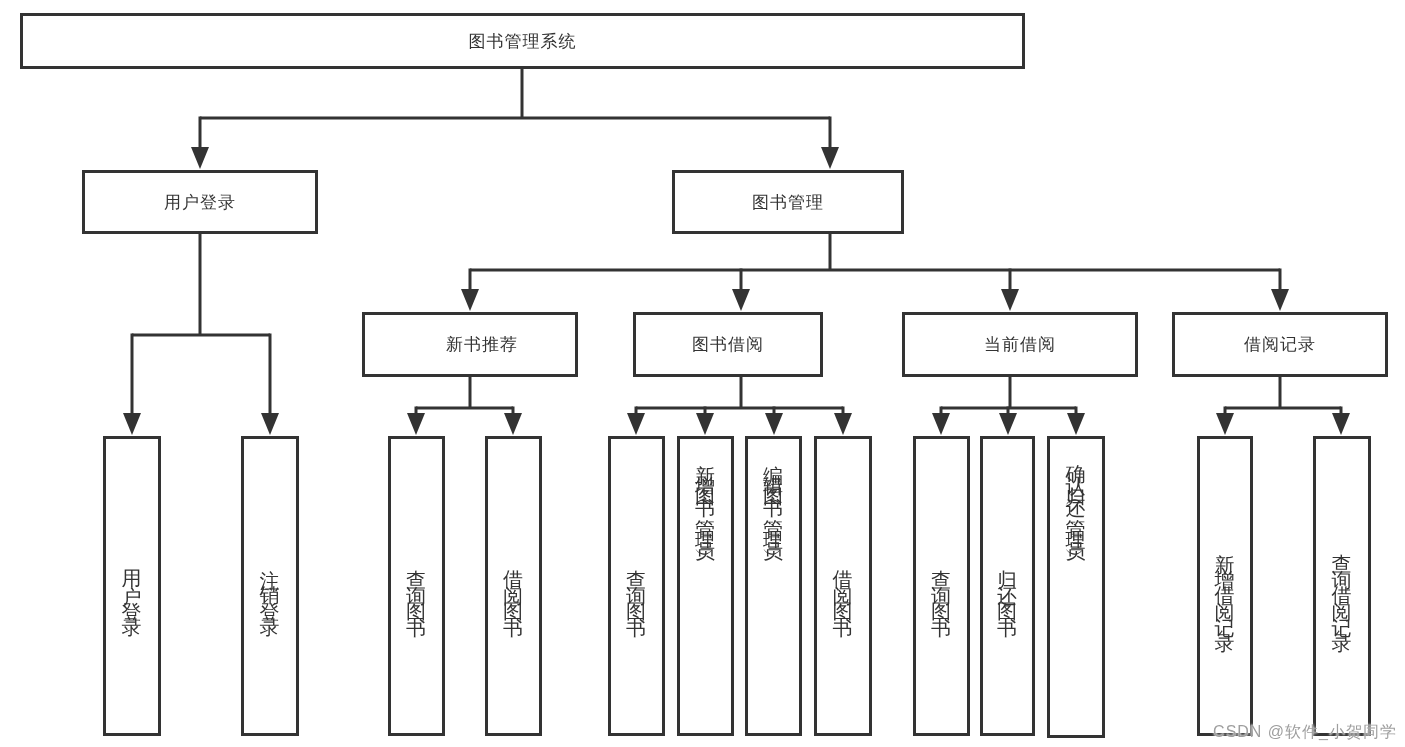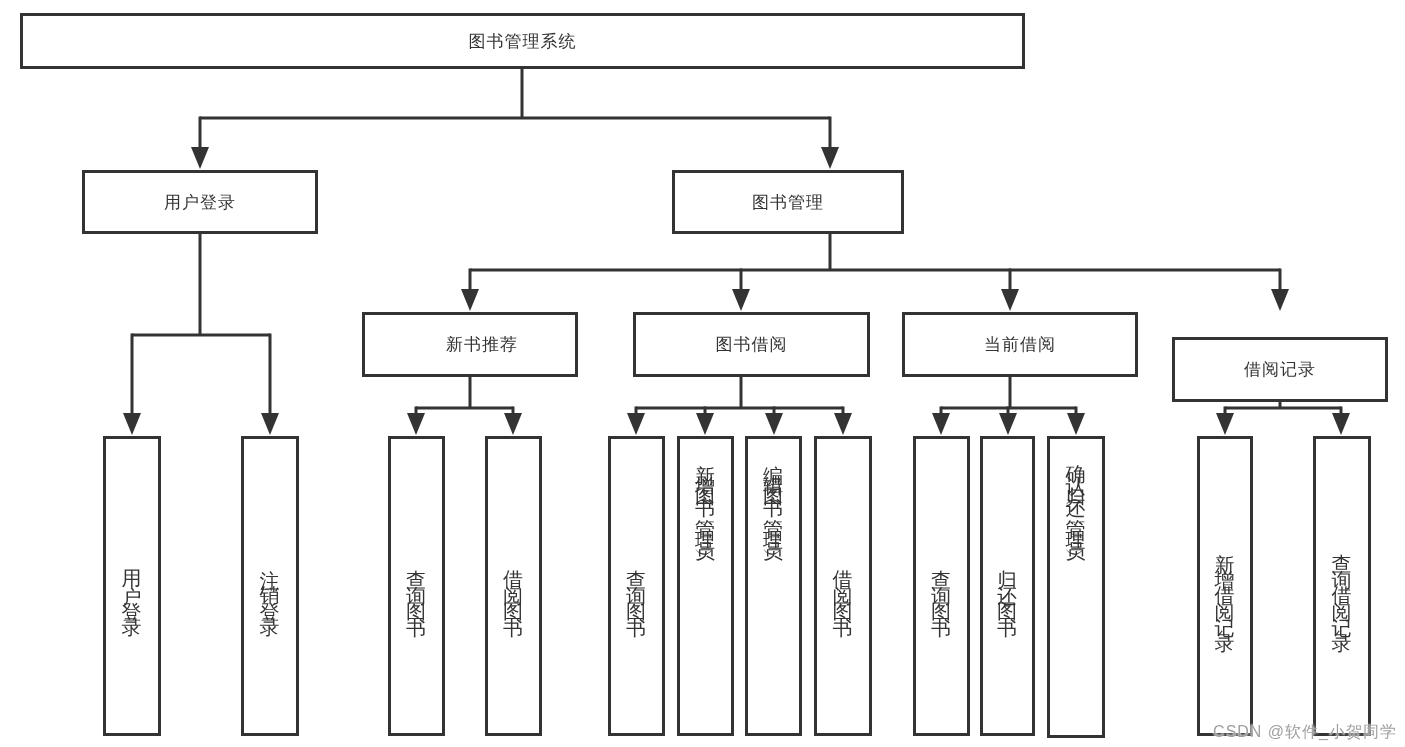--- a/index.html
+++ b/index.html
@@ -33,23 +33,23 @@
   .vlong{
     letter-spacing:11px;
     justify-content:flex-start;
     padding-top:10px;
   }
   
   #n-root{left:20px;top:13px;width:1005px;height:56px;}
   #n-user-login{left:82px;top:170px;width:236px;height:64px;}
   #n-book-mgmt{left:672px;top:170px;width:232px;height:64px;}
   #n-new-book{left:362px;top:312px;width:216px;height:65px;padding-left:24px;}
-  #n-book-borrow{left:633px;top:312px;width:237px;height:65px;}
+  #n-book-borrow{left:633px;top:312px;width:190px;height:65px;}
   #n-current-borrow{left:902px;top:312px;width:236px;height:65px;}
-  #n-borrow-records{left:1172px;top:312px;width:216px;height:65px;margin-top:25px;}
+  #n-borrow-records{left:1172px;top:312px;width:216px;height:65px;}
   #n-leaf-user-login{left:103px;top:436px;width:58px;height:300px;}
   #n-leaf-logout{left:241px;top:436px;width:58px;height:300px;}
   #n-leaf-nb-query{left:388px;top:436px;width:57px;height:300px;}
   #n-leaf-nb-borrow{left:485px;top:436px;width:57px;height:300px;}
   #n-leaf-bb-query{left:608px;top:436px;width:57px;height:300px;}
   #n-leaf-bb-add{left:677px;top:436px;width:57px;height:300px;}
   #n-leaf-bb-edit{left:745px;top:436px;width:57px;height:300px;}
   #n-leaf-bb-borrow{left:814px;top:436px;width:58px;height:300px;}
   #n-leaf-cb-query{left:913px;top:436px;width:57px;height:300px;}
   #n-leaf-cb-return{left:980px;top:436px;width:55px;height:300px;}

